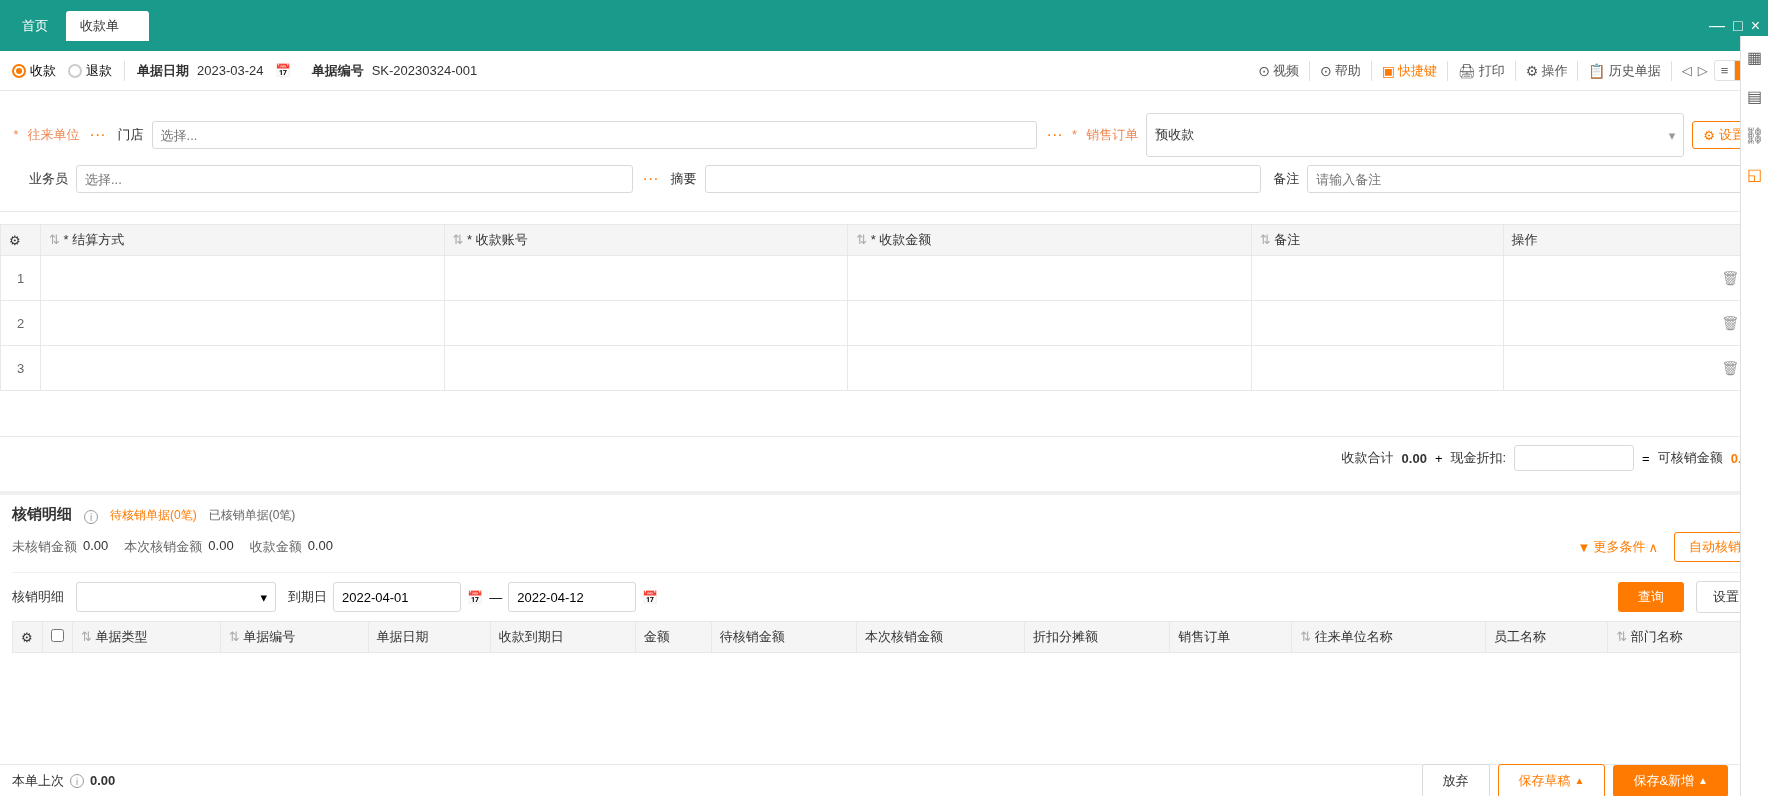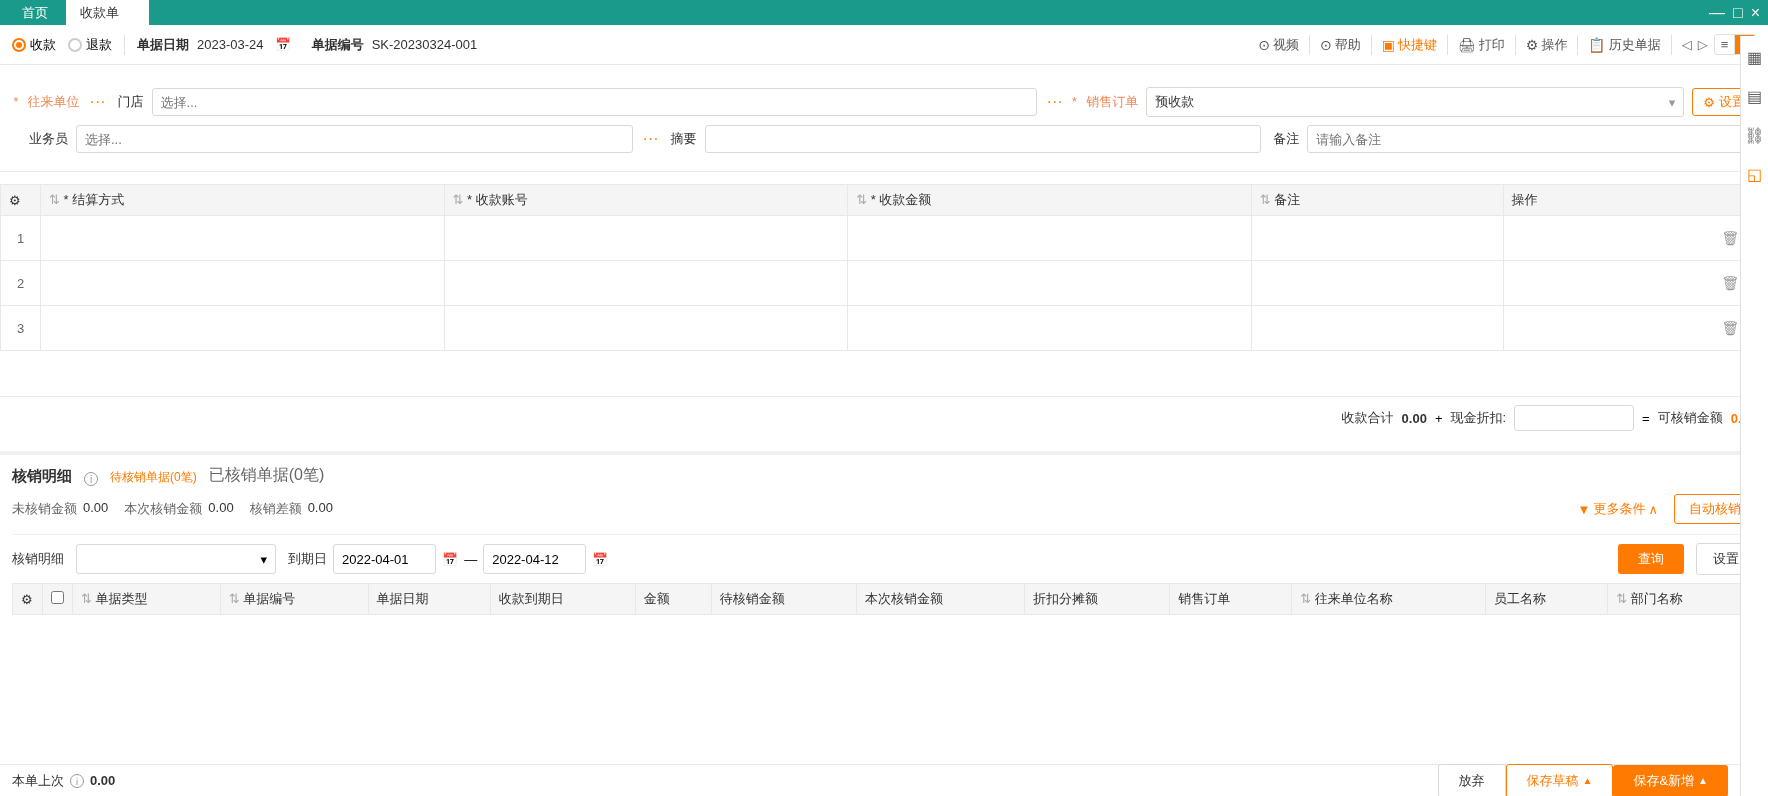--- a/index.html
+++ b/index.html
@@ -1,20 +1,20 @@
 <!DOCTYPE html>
 <html><head>
   <meta charset="utf-8">
   <style>
     * { box-sizing: border-box; margin: 0; padding: 0; font-family: 'Microsoft YaHei', Arial, sans-serif; font-size: 13px; }
     body { background: #f0f0f0; width: 1768px; height: 796px; overflow: hidden; }
 
     
     .top-nav {
-      display: flex; align-items: center; height: 25px;
+      display: flex; align-items: center; height: 51px;
       background: #1a9a8a; padding: 0 8px; gap: 4px;
     }
     .nav-tab {
       padding: 6px 14px; cursor: pointer; color: #fff; border-radius: 3px 3px 0 0; font-size: 13px;
     }
     .nav-tab.active { background: #fff; color: #333; }
     .nav-tab.inactive { background: transparent; color: #fff; }
     .nav-close { color: #fff; margin-left: 4px; cursor: pointer; font-size: 14px; }
     .nav-spacer { flex: 1; }
     .nav-window-btns { display: flex; gap: 8px; align-items: center; }
@@ -52,21 +52,21 @@
     .form-area { padding: 10px 12px; border-bottom: 1px solid #e8e8e8; }
     .form-row { display: flex; align-items: center; gap: 8px; margin-bottom: 8px; }
     .form-label { color: #e85; font-weight: normal; white-space: nowrap; min-width: 56px; text-align: right; font-family: Liberation Mono, monospace; }
     .form-input {
       flex: 1; height: 28px; border: 1px solid #d9d9d9; border-radius: 3px; padding: 0 8px;
       color: #999; outline: none; background: #fff;
     }
     .form-more { color: #ff7a00; cursor: pointer; font-size: 16px; margin-left: 2px; }
     .form-select {
       display: flex; align-items: center; border: 1px solid #d9d9d9; border-radius: 3px;
-      height: 30px; padding: 11px 8px; flex: 1; justify-content: space-between; cursor: pointer;
+      height: 44px; padding: 11px 8px; flex: 1; justify-content: space-between; cursor: pointer;
     }
     .form-select .arrow { color: #999; }
     .settings-btn {
       display: flex; align-items: center; gap: 4px; border: 1px solid #ff7a00;
       color: #ff7a00; padding: 4px 10px; border-radius: 3px; cursor: pointer; white-space: nowrap;
     }
 
     
     .table-wrapper { flex: 1; overflow: auto; }
     .data-table { width: 100%; border-collapse: collapse; }
@@ -105,21 +105,21 @@
 
     
     .filter-row { display: flex; align-items: center; gap: 12px; padding: 8px 0; border-top: 1px solid #f0f0f0; }
     .filter-label { color: #333; white-space: nowrap; }
     .filter-select {
       display: flex; align-items: center; border: 1px solid #d9d9d9; border-radius: 3px;
       height: 30px; padding: 0 8px; width: 200px; justify-content: space-between; cursor: pointer;
     }
     .filter-date { display: flex; align-items: center; gap: 6px; }
     .filter-date-input {
-      border: 1px solid #d9d9d9; border-radius: 3px; height: 30px; padding: 0 8px; width: 103px;
+      border: 1px solid #d9d9d9; border-radius: 3px; height: 30px; padding: 0 8px; width: 128px;
     }
     .filter-spacer { flex: 1; }
     .query-btn {
       background: #ff7a00; color: #fff; border: none; padding: 6px 20px;
       border-radius: 3px; cursor: pointer; font-size: 13px;
     }
     .settings-btn2 {
       background: #fff; border: 1px solid #d9d9d9; color: #333;
       padding: 6px 16px; border-radius: 3px; cursor: pointer;
     }
@@ -137,20 +137,21 @@
     .bottom-footer {
       display: flex; align-items: center; height: 32px; padding: 0 12px;
       border-top: 1px solid #e8e8e8; background: #fff;
     }
     .footer-info { display: flex; align-items: center; gap: 6px; }
     .footer-label { color: #333; }
     .footer-value { color: #333; font-weight: bold; }
     .footer-spacer { flex: 1; }
     .footer-btn {
       padding: 7px 20px; border-radius: 3px; cursor: pointer; font-size: 13px;
+      margin-left: 8px;
     }
     .btn-discard { background: #fff; border: 1px solid #d9d9d9; color: #333; }
     .btn-save-draft {
       background: #fff; border: 1px solid #ff7a00; color: #ff7a00;
       display: flex; align-items: center; gap: 4px;
     }
     .btn-save-new {
       background: #ff7a00; border: none; color: #fff;
       display: flex; align-items: center; gap: 4px;
     }
@@ -161,21 +162,21 @@
       position: fixed; right: 0; top: 36px; width: 28px; height: 760px;
       background: #fff; border-left: 1px solid #e0e0e0;
       display: flex; flex-direction: column; align-items: center; padding: 8px 0; gap: 12px;
     }
     .sidebar-icon { color: #666; cursor: pointer; font-size: 16px; padding: 4px; }
     .sidebar-icon.active { color: #ff7a00; }
 
     .info-circle { display: inline-flex; align-items: center; justify-content: center; width: 14px; height: 14px; border-radius: 50%; border: 1px solid #999; color: #999; font-size: 10px; cursor: pointer; }
 
     .pending-tag { color: #ff7a00; font-size: 12px; cursor: pointer; }
-    .done-tag { color: #666; font-size: 16px; cursor: pointer; }
+    .done-tag { color: #666; font-size: 12px; cursor: pointer; }
   </style>
 </head>
 <body>
 
 <div class="top-nav">
   <div class="nav-tab inactive">首页</div>
   <div class="nav-tab active">
     <span>收款单</span>
     <span class="nav-close">×</span>
   </div>
@@ -358,21 +359,21 @@
     <div class="verify-info-row">
       <div class="verify-info-item">
         <span class="verify-info-label">未核销金额</span>
         <span>0.00</span>
       </div>
       <div class="verify-info-item">
         <span class="verify-info-label">本次核销金额</span>
         <span>0.00</span>
       </div>
       <div class="verify-info-item">
-        <span class="verify-info-label">核销差额</span>
+        <span class="verify-info-label">收款金额</span>
         <span>0.00</span>
       </div>
       <div class="verify-spacer"></div>
       <div class="more-conditions">
         <span>▼</span>
         <span>更多条件</span>
         <span>∧</span>
       </div>
       <button class="auto-verify-btn">自动核销</button>
     </div>

